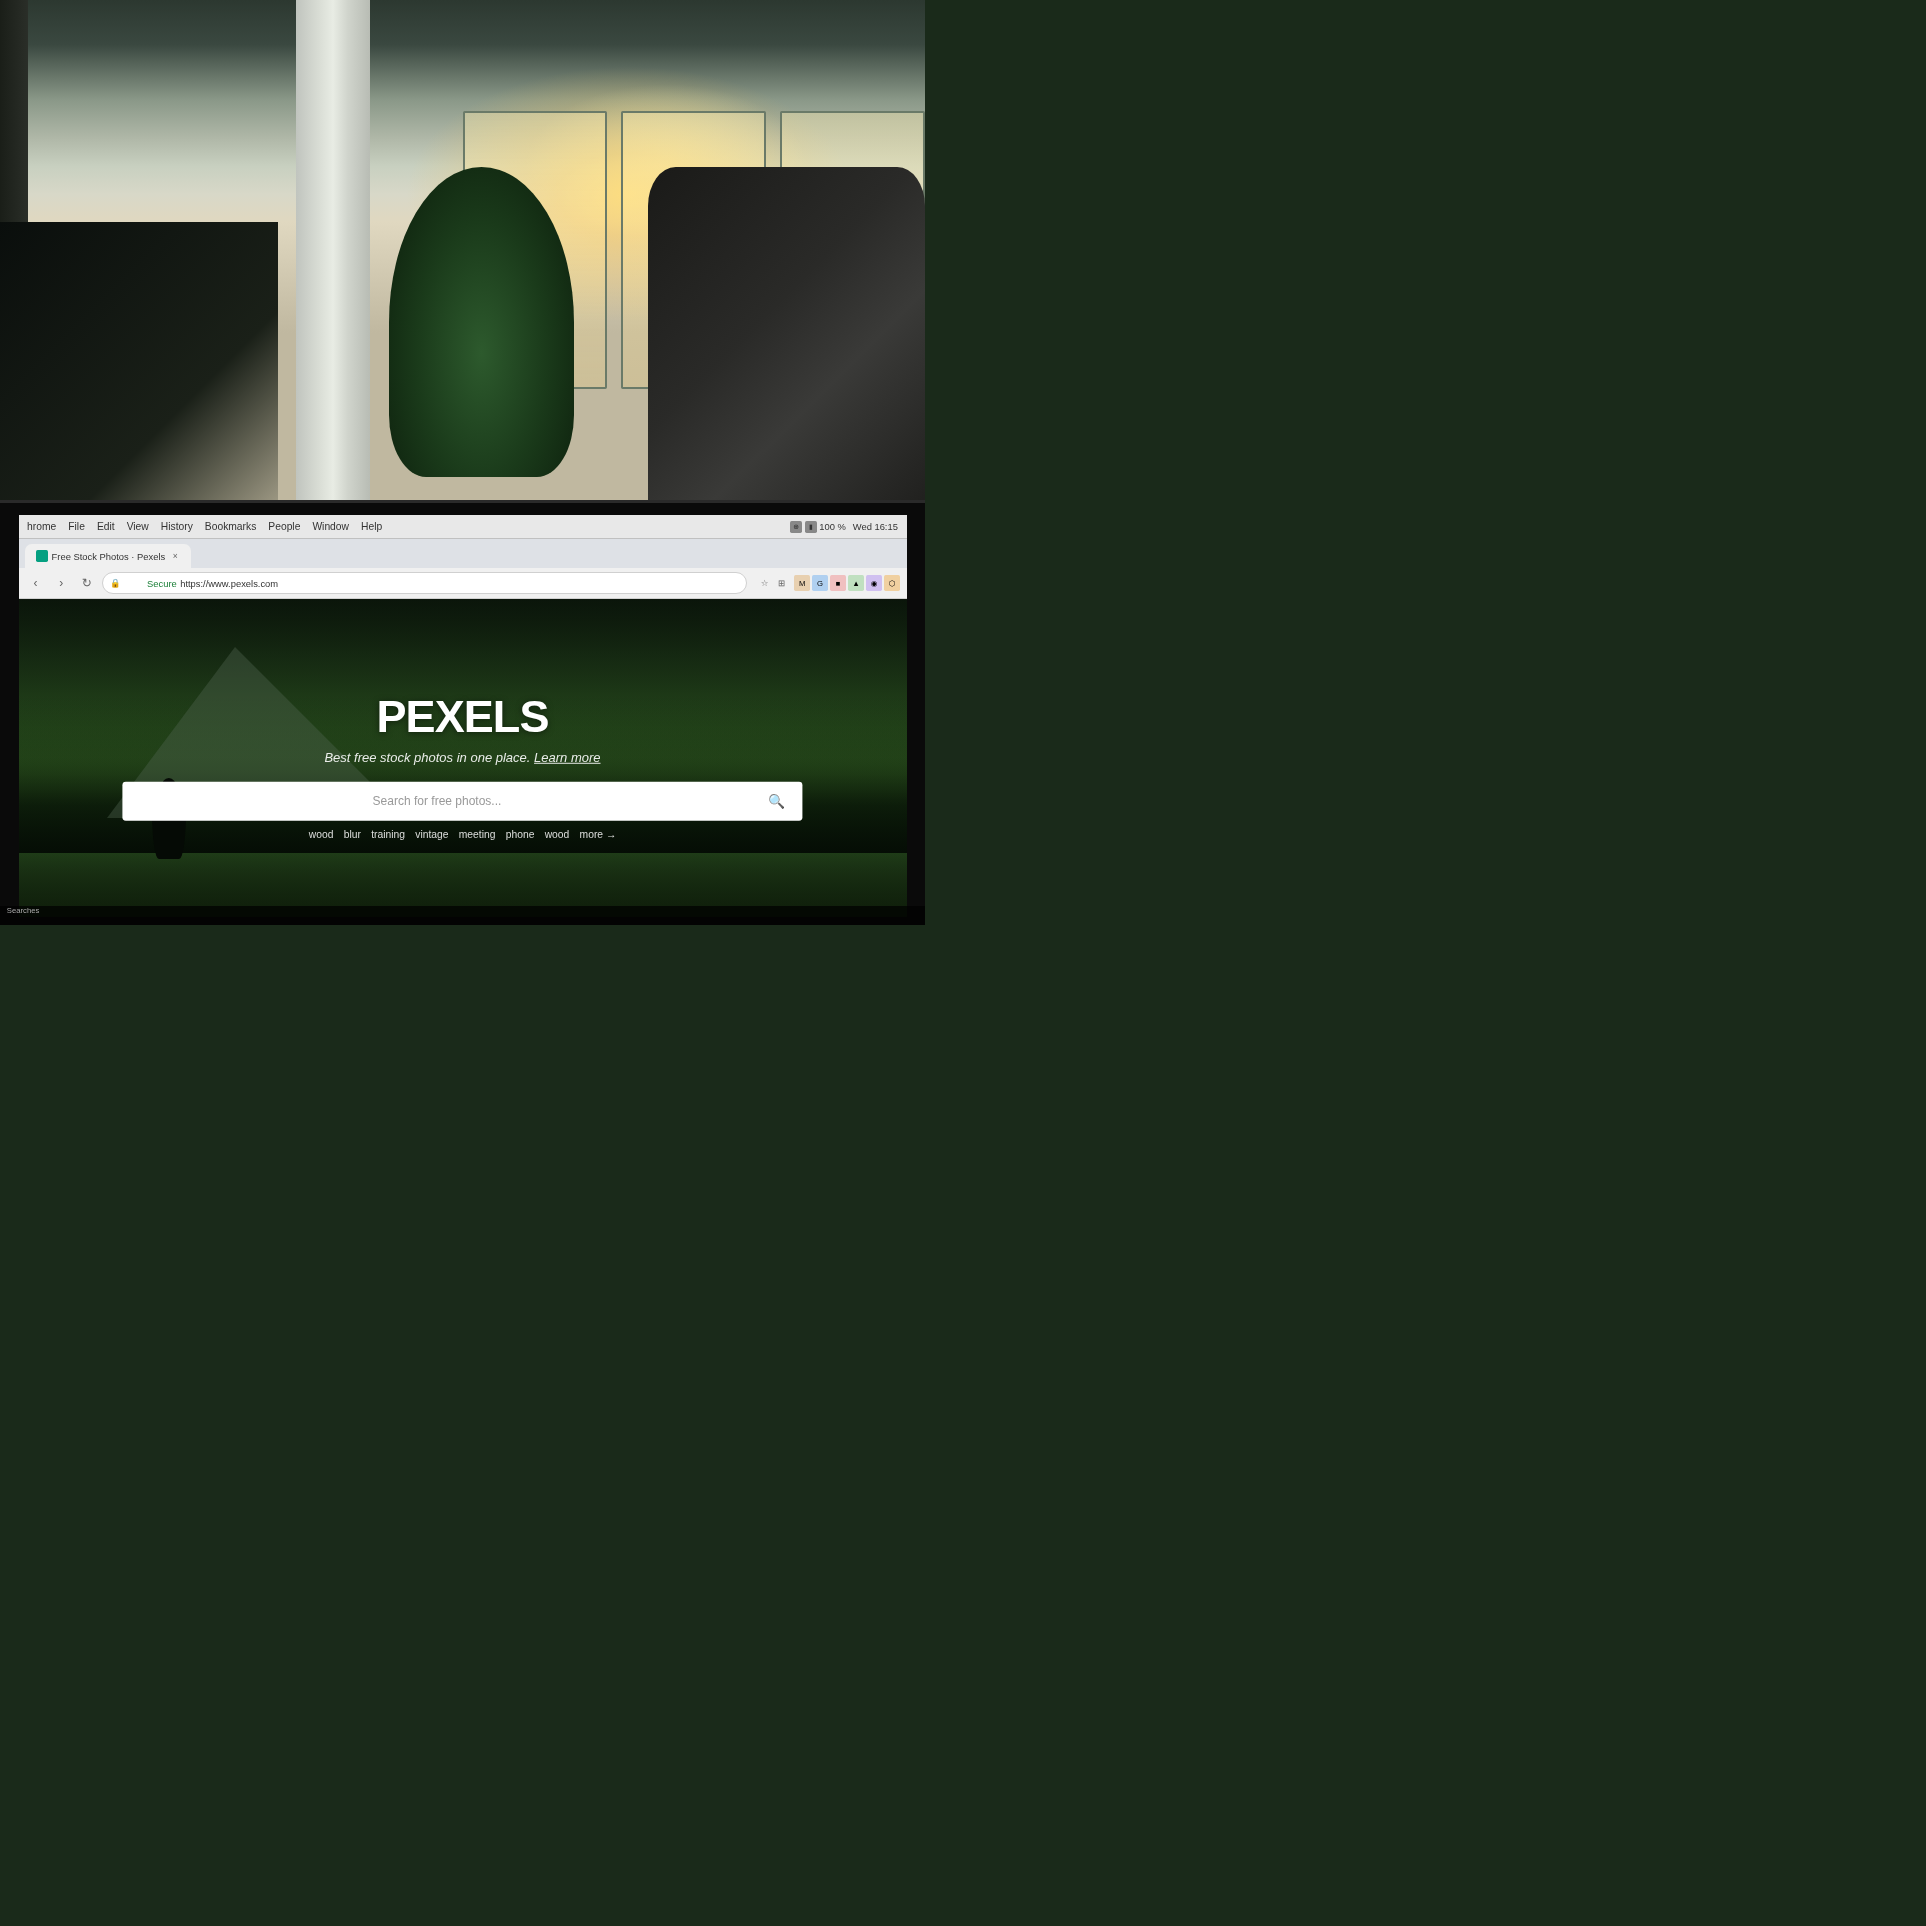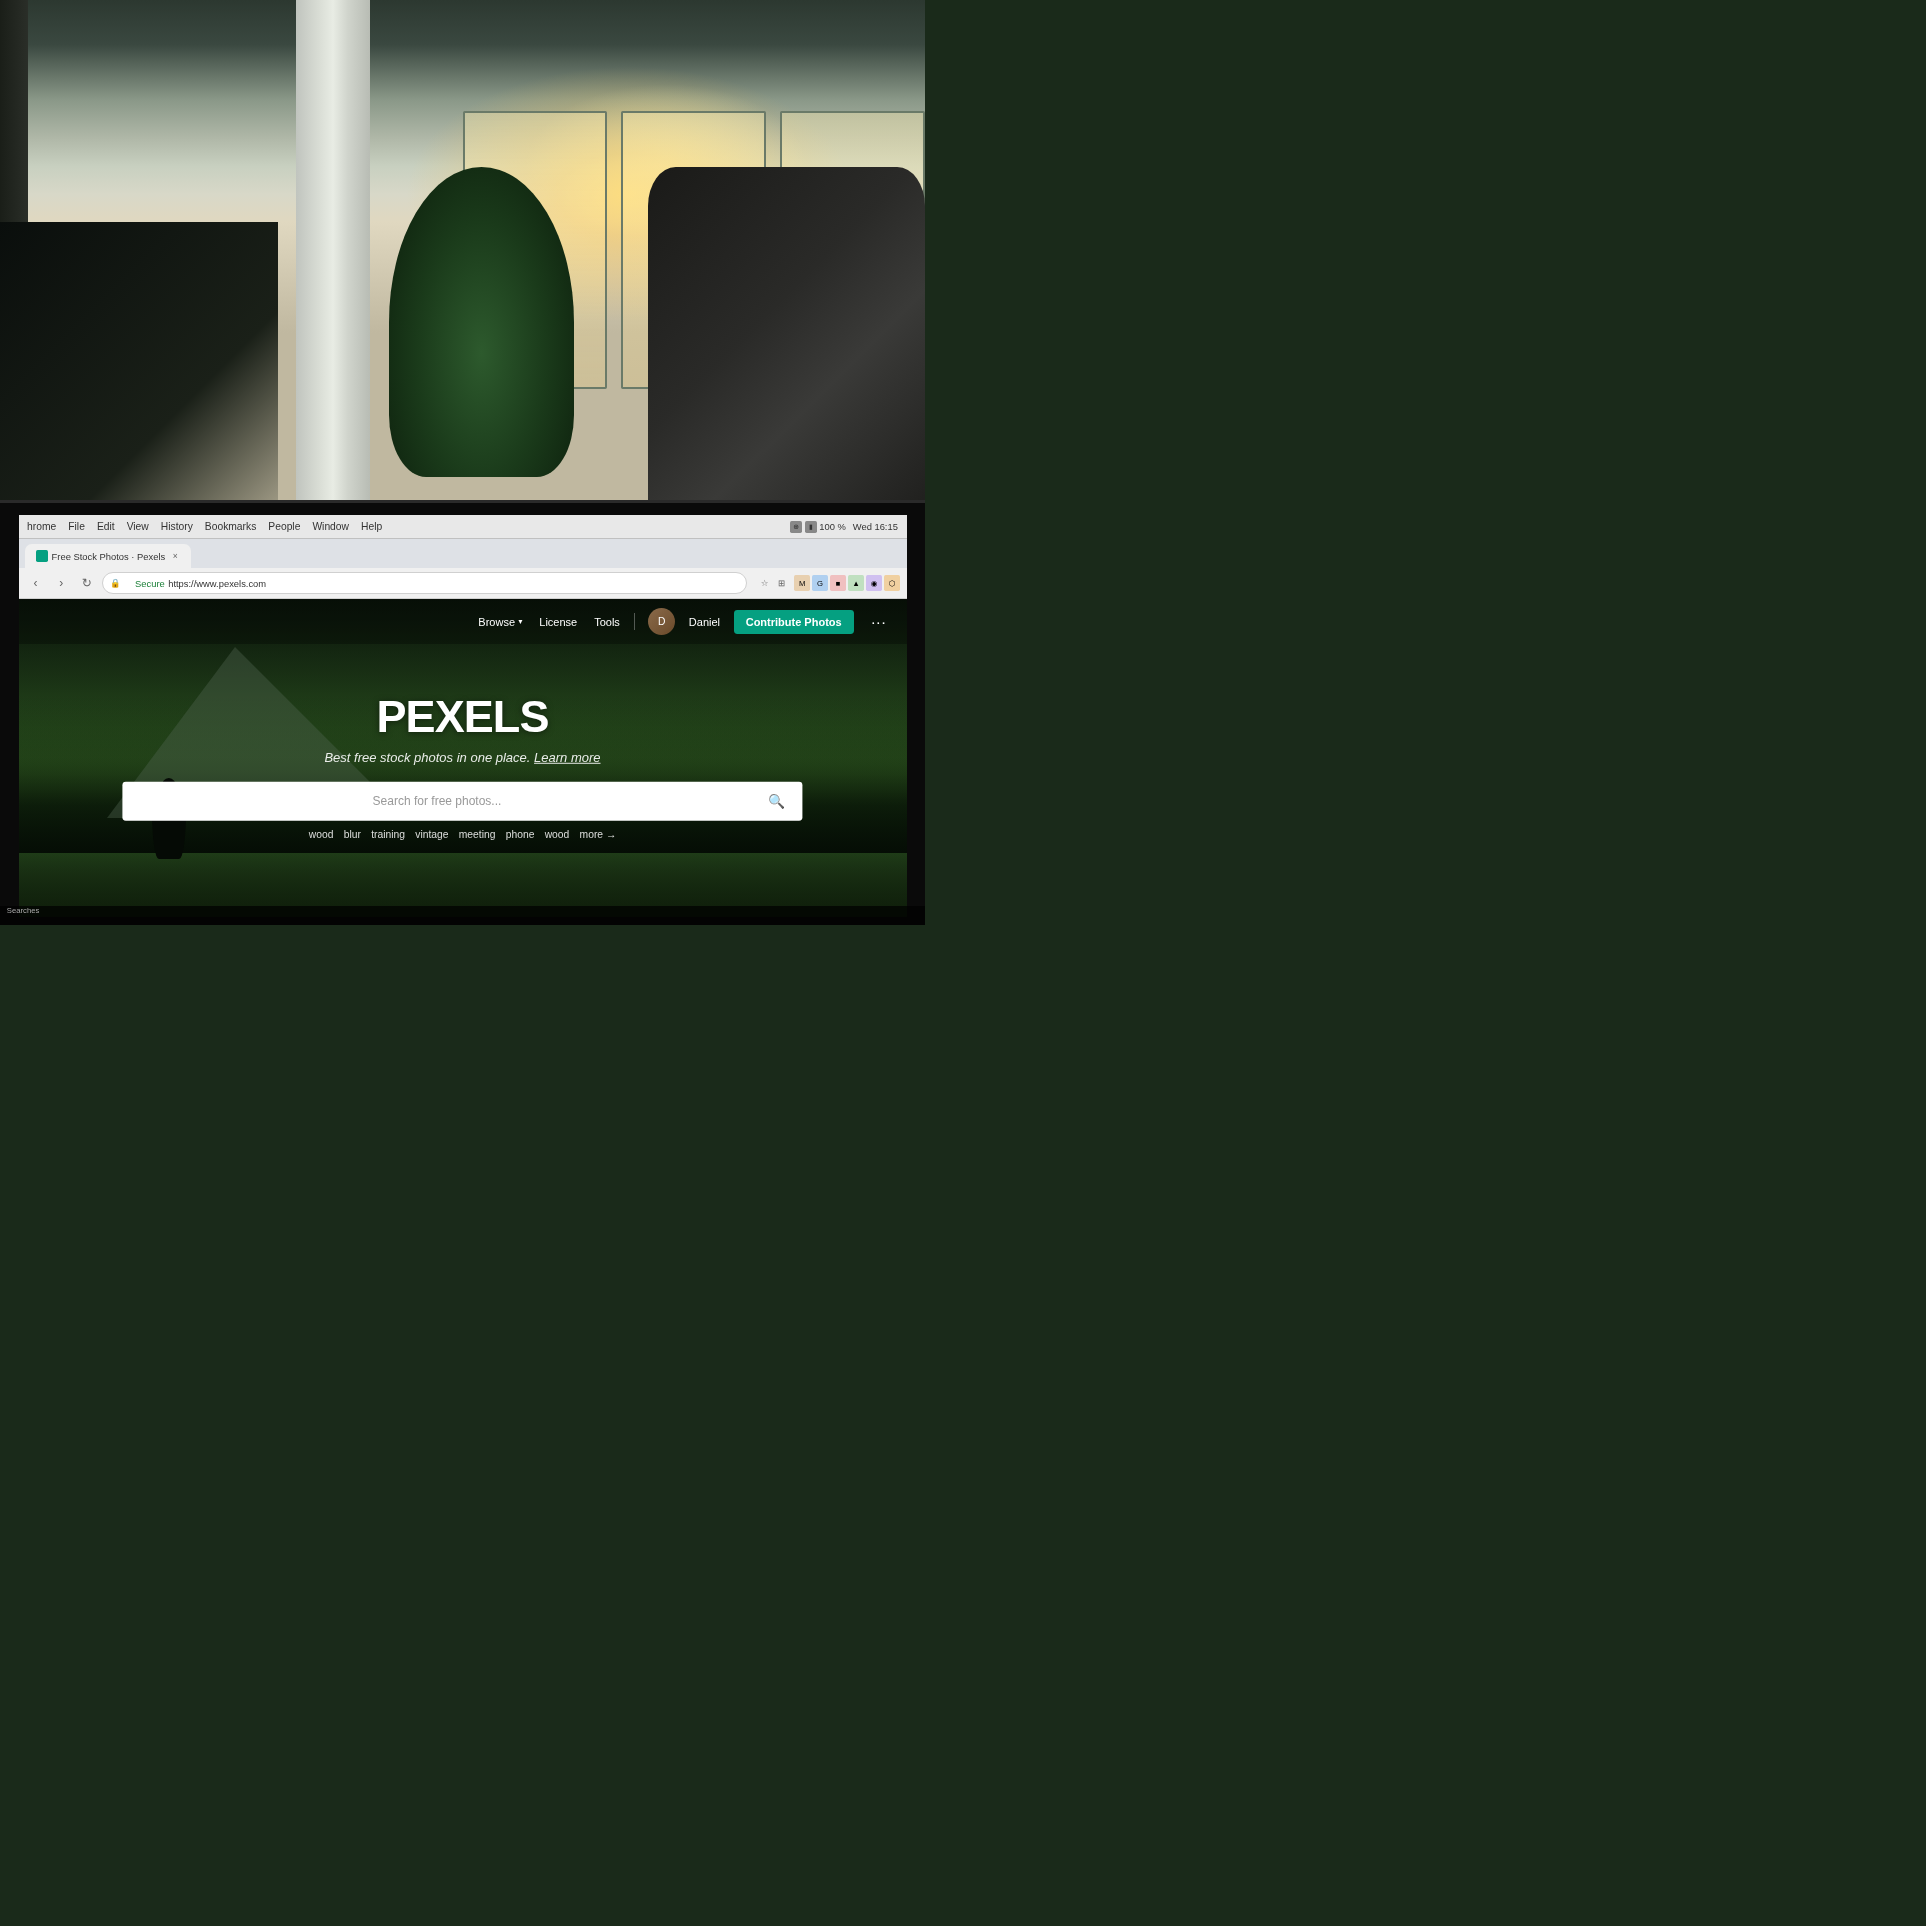--- a/index.html
+++ b/index.html
@@ -283,21 +283,21 @@
     .lock-icon {
       position: absolute;
       left: 6.8px;
       font-size: 8.6px;
       color: #1a7f37;
     }
 
     .secure-text {
       color: #1a7f37;
       font-size: 9.4px;
-      margin-left: 8px;
+      margin-left: 20px;
     }
 
     .url-text {
       font-size: 9.4px;
       color: #333;
       margin-left: 3.4px;
     }
 
     .address-right-icons {
       display: flex;
@@ -713,37 +713,20 @@
           <div class="mountain">
             <div class="mountain-shape"></div>
           </div>
 
           <div class="hiker">
             <div class="hiker-body">
               <div class="hiker-head"></div>
             </div>
           </div>
 
-          <nav class="pexels-nav">
-            <div class="pexels-logo-area">
-            </div>
-            <div class="nav-links">
-              <span class="nav-link">
-                <span>Browse</span>
-                <span class="nav-link-dropdown">▾</span>
-              </span>
-              <span class="nav-link">License</span>
-              <span class="nav-link">Tools</span>
-            </div>
-            <div class="nav-divider"></div>
-            <div class="user-avatar">D</div>
-            <span class="user-name">Daniel</span>
-            <button class="contribute-btn">Contribute Photos</button>
-            <span class="more-btn">···</span>
-          </nav>
 
           <div class="hero-content">
             <h1 class="pexels-title">PEXELS</h1>
             <p class="pexels-subtitle">
               <span>Best free stock photos in one place.</span>
               <span class="subtitle-link">Learn more</span>
             </p>
             <div class="search-box">
               <span class="search-input-text">Search for free photos...</span>
               <div class="search-icon-circle">🔍</div>

